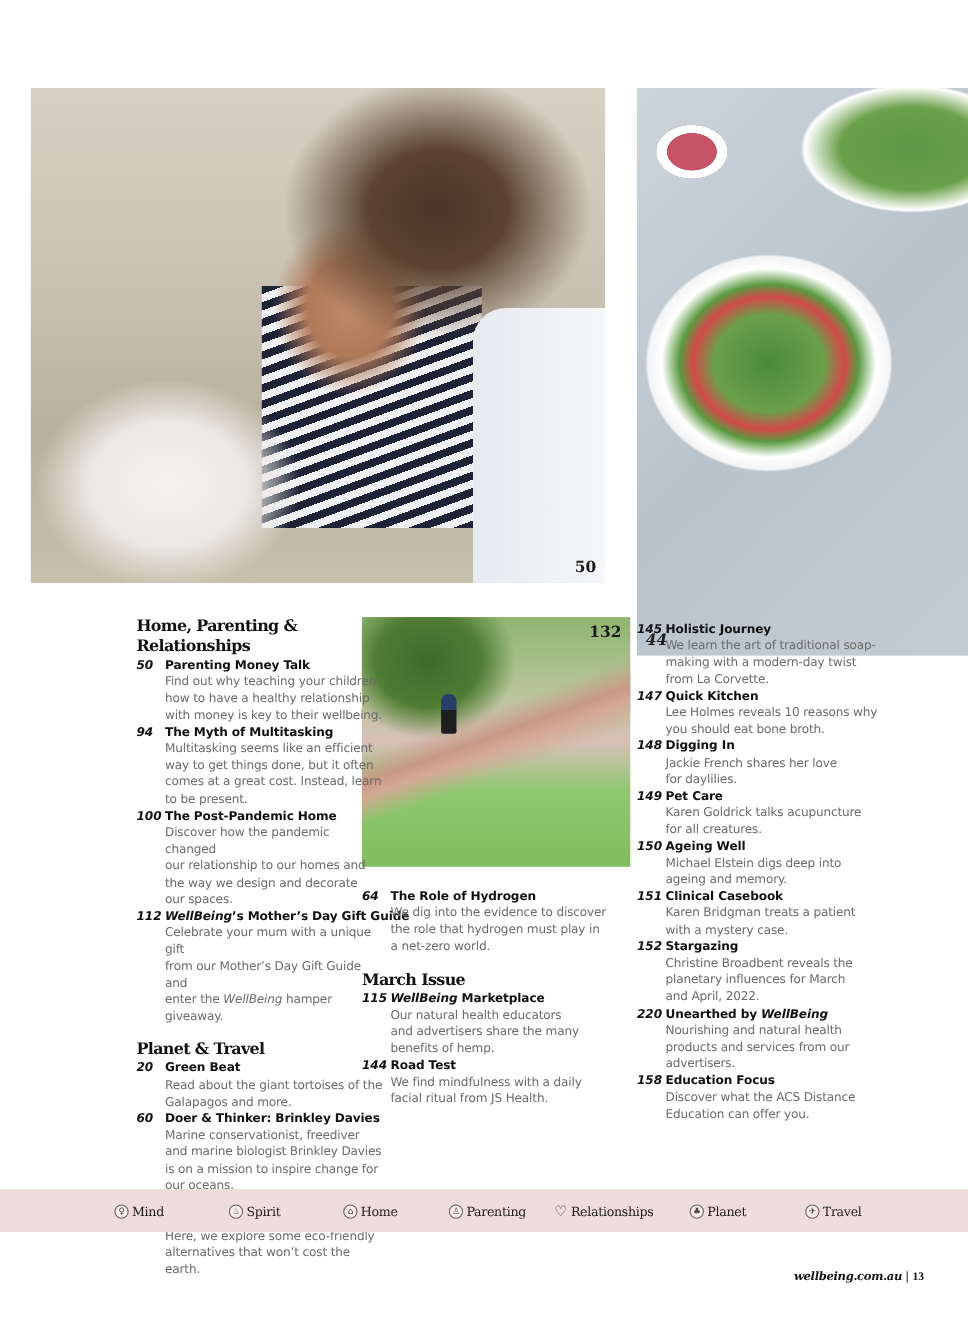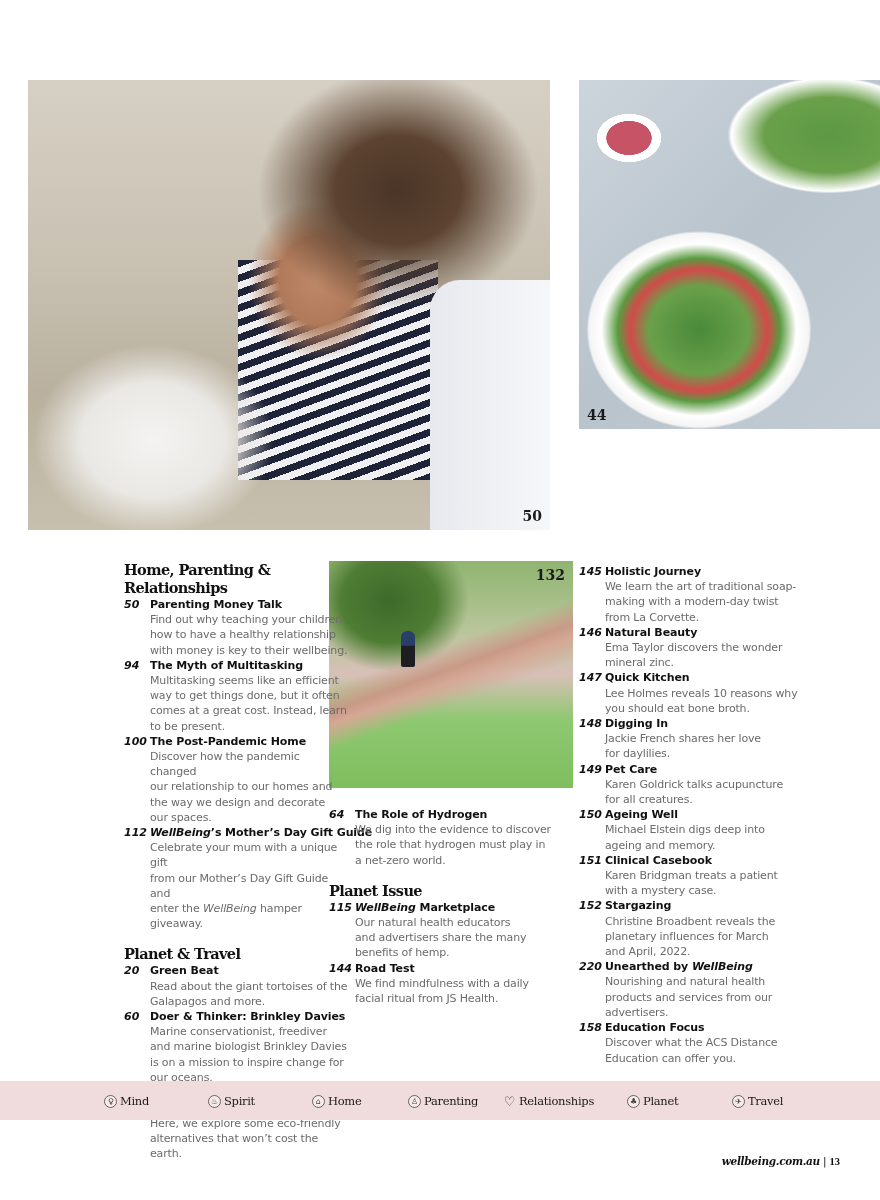--- a/index.html
+++ b/index.html
@@ -21,26 +21,27 @@
       repeating-linear-gradient(160deg, #1e2338 0px, #1e2338 7px, #f0f0f2 7px, #f0f0f2 14px),
       linear-gradient(180deg, #d6d0c4 0%, #c9c2b3 40%, #b9b09e 70%, #c8c0ae 100%);
     background-size: auto, auto, auto, 200px 220px, auto;
     background-position: 0 0, 0 0, 0 0, 210px 180px, 0 0;
     background-repeat: no-repeat, no-repeat, no-repeat, no-repeat, no-repeat;
   }
   #photo-child .chair { position: absolute; right: 0; top: 200px; width: 120px; height: 250px;
     background: linear-gradient(90deg, #e6e9ee, #f6f7f9); border-top-left-radius: 30px; }
 
   
-  #photo-salad { left: 579px; top: 80px; width: 301px; height: 349px;
+  #photo-salad { left: 579px; top: 80px; width: 301px; height: 516px;
     background:
       radial-gradient(ellipse 32px 24px at 50px 58px, #c65466 0%, #c65466 70%, #ffffff 72%, #ffffff 100%, rgba(255,255,255,0) 101%),
       radial-gradient(ellipse 125px 110px at 120px 250px, #4a8a3a 0%, #6aa04a 40%, #d24a4a 55%, #5a9a40 65%, #ffffff 78%, #f4f4f4 88%, rgba(240,240,240,0) 90%),
       radial-gradient(ellipse 130px 75px at 250px 55px, #5d9844 0%, #6aa04a 50%, #ffffff 75%, rgba(255,255,255,0) 78%),
       linear-gradient(135deg, #cdd5dc 0%, #b8c3cc 50%, #c3ccd4 100%);
+    font-style: italic;
   }
 
   
   #photo-cycle { left: 329px; top: 561px; width: 244px; height: 227px;
     background:
       linear-gradient(160deg, rgba(0,0,0,0) 40%, #c89a86 48%, #d4a895 52%, rgba(0,0,0,0) 60%),
       radial-gradient(ellipse 80px 70px at 60px 40px, #3e6a2a 0%, #4f7d34 60%, rgba(79,125,52,0) 100%),
       linear-gradient(180deg, #8fb570 0%, #b8c59a 30%, #d8c0b8 50%, #8ec870 70%, #7fbe5f 100%);
   }
   #photo-cycle .rider { position: absolute; left: 72px; top: 70px; width: 14px; height: 36px;
@@ -171,21 +172,21 @@
     <span class="num">64</span>
     <div class="title">The Role of Hydrogen</div>
     <div class="desc">
       <div>We dig into the evidence to discover</div>
         <div>the role that hydrogen must play in</div>
         <div>a net-zero world.</div>
     </div>
   </div>
 
   <div class="gap"></div>
-  <div class="section-head">Planet Issue</div>
+  <div class="section-head">March Issue</div>
 
   <div class="entry">
     <span class="num">115</span>
     <div class="title"><i>WellBeing</i><span> Marketplace</span></div>
     <div class="desc">
       <div>Our natural health educators</div>
         <div>and advertisers share the many</div>
         <div>benefits of hemp.</div>
     </div>
   </div>
@@ -200,28 +201,20 @@
 </div>
 
 <div id="col-right" class="col">
   <div class="entry">
     <span class="num">145</span>
     <div class="title">Holistic Journey</div>
     <div class="desc">
       <div>We learn the art of traditional soap-</div>
         <div>making with a modern-day twist</div>
         <div>from La Corvette.</div>
-    </div>
-  </div>
-  <div class="entry">
-    <span class="num">146</span>
-    <div class="title">Natural Beauty</div>
-    <div class="desc">
-      <div>Ema Taylor discovers the wonder</div>
-        <div>mineral zinc.</div>
     </div>
   </div>
   <div class="entry">
     <span class="num">147</span>
     <div class="title">Quick Kitchen</div>
     <div class="desc">
       <div>Lee Holmes reveals 10 reasons why</div>
         <div>you should eat bone broth.</div>
     </div>
   </div>

